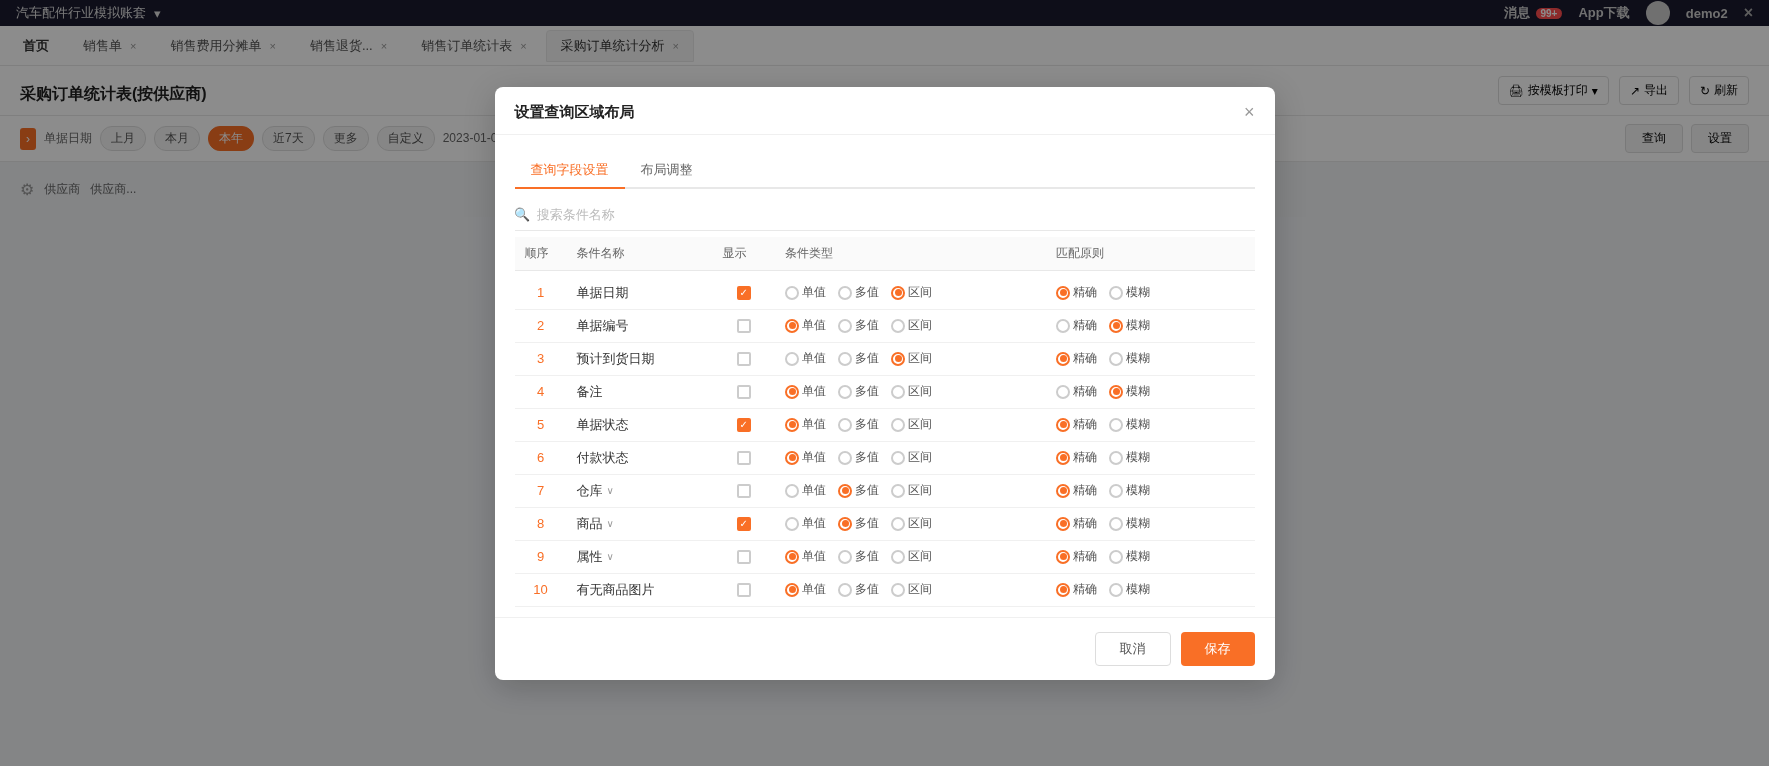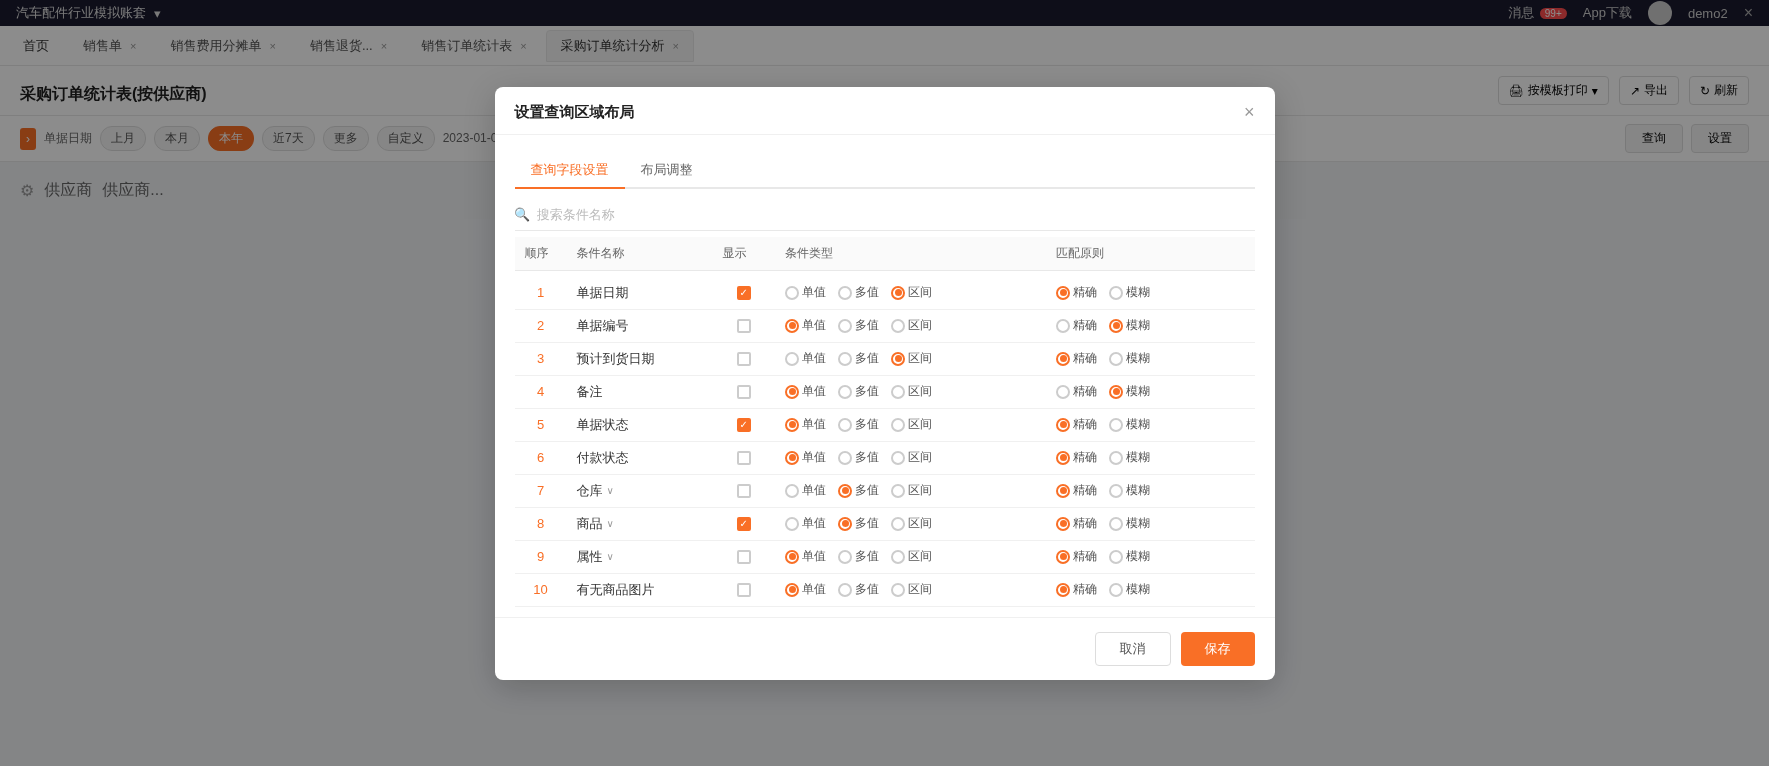--- a/index.html
+++ b/index.html
@@ -9,21 +9,21 @@
     .top-nav {
       background: #1a1a2e;
       height: 26px;
       display: flex;
       align-items: center;
       justify-content: space-between;
       padding: 0 16px;
       color: #ccc;
     }
     .top-nav-left { font-size: 13px; color: #ddd; display: flex; align-items: center; gap: 8px; }
-    .top-nav-right { display: flex; align-items: center; gap: 16px; font-size: 13px; }
+    .top-nav-right { display: flex; align-items: center; gap: 16px; font-size: 13px; font-weight: bold; }
     .top-nav-right .badge { background: #ff4d4f; color: white; border-radius: 10px; padding: 0 5px; font-size: 10px; margin-left: 2px; }
     .close-btn-top { color: #aaa; cursor: pointer; font-size: 16px; }
 
     
     .tab-bar {
       background: #fff;
       height: 40px;
       display: flex;
       align-items: center;
       padding: 0 8px;
@@ -37,21 +37,21 @@
       font-size: 13px;
       color: #555;
       display: flex; align-items: center; gap: 4px;
       border: 1px solid transparent;
     }
     .tab-item.active {
       background: #f5f5f5;
       border-color: #e8e8e8;
       color: #333;
     }
-    .tab-home { color: #333; font-weight: 400; }
+    .tab-home { color: #333; font-weight: 700; }
     .tab-close { color: #999; font-size: 11px; margin-left: 4px; }
 
     
     .page-header {
       background: #fff;
       padding: 10px 20px;
       display: flex;
       align-items: flex-end;
       justify-content: space-between;
       border-bottom: 1px solid #e8e8e8;
@@ -85,21 +85,21 @@
       padding: 10px 20px;
       background: #f0f2f5;
     }
     .table-toolbar {
       display: flex;
       align-items: center;
       gap: 10px;
       padding: 8px 0;
     }
     .gear-icon { color: #999; font-size: 16px; }
-    .col-header { font-size: 16px; color: #666; }
+    .col-header { font-size: 12px; color: #666; }
 
     
     .modal-overlay {
       position: fixed;
       top: 0; left: 0; right: 0; bottom: 0;
       background: rgba(0,0,0,0.45);
       display: flex;
       align-items: center;
       justify-content: center;
       z-index: 1000;

